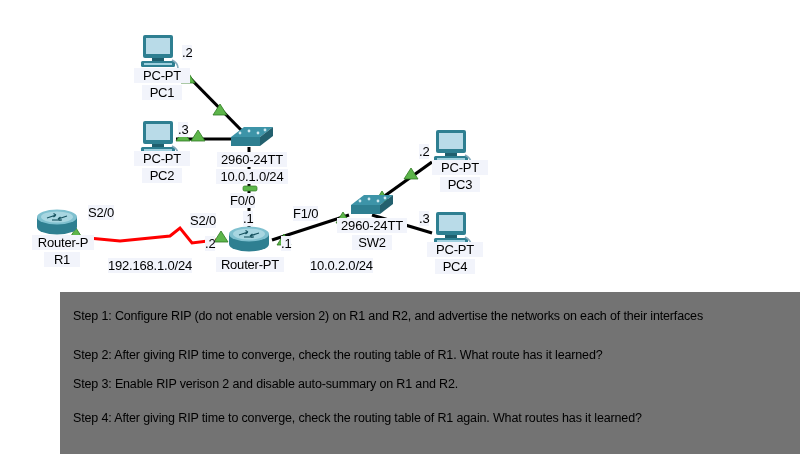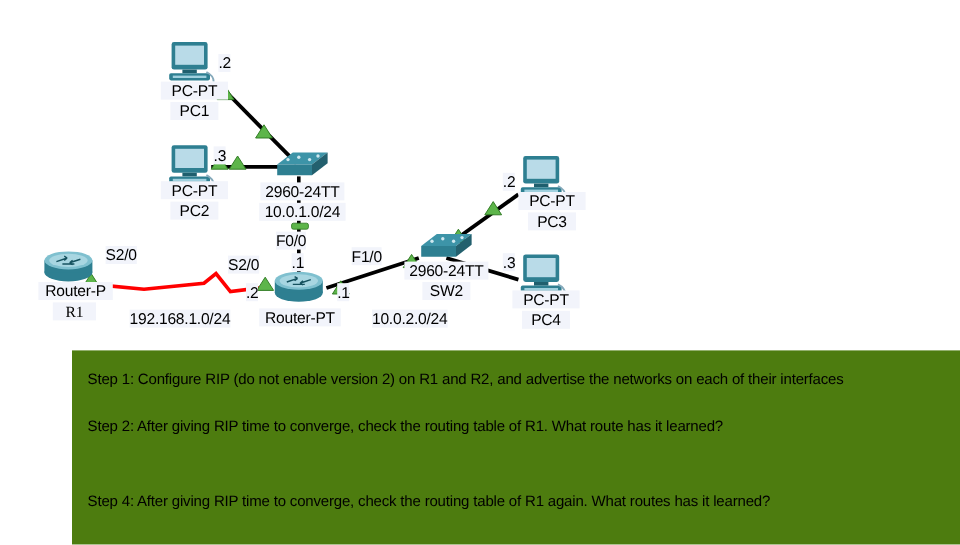--- a/index.html
+++ b/index.html
@@ -69,21 +69,21 @@
     font-size: 13px;
   }
 
   
   #instructions {
     position: absolute;
     left: 60px;
     top: 292px;
     width: 740px;
     height: 162px;
-    background: #4d7c0f;
+    background: #737373;
   }
   .step {
     position: absolute;
     left: 13px;
     font-family: "Liberation Sans", sans-serif;
     font-size: 12.5px;
     color: #000000;
     white-space: nowrap;
     letter-spacing: -0.15px;
   }
@@ -188,21 +188,21 @@
         <ellipse cx="23" cy="10" rx="20" ry="7.5" fill="#7fc0cf"></ellipse>
         <ellipse cx="23" cy="10" rx="16" ry="5.5" fill="#a8d6e1"></ellipse>
         <path d="M13 11 l9 -3 m0 0 l-2.5 -1.5 m2.5 1.5 l-2.5 2" stroke="#16525f" stroke-width="1.2" fill="none"></path>
         <path d="M33 9 l-9 3 m0 0 l2.5 1.5 m-2.5 -1.5 l2.5 -2" stroke="#16525f" stroke-width="1.2" fill="none"></path>
         <path d="M18 13 l10 0" stroke="#16525f" stroke-width="1.1" fill="none"></path>
       </svg>
     </div>
     <div class="lbl iface" style="left:88px; top:205px;">S2/0</div>
     <div class="lbl octet" style="left:74px; top:235px;">.1</div>
     <div class="lbl dev-name" style="left:32px; top:235px; width:62px;">Router-P</div>
-    <div class="lbl dev-name" style="left:44px; top:252px; width:36px;font-family:Liberation Serif, serif;">R1</div>
+    <div class="lbl dev-name" style="left:44px; top:252px; width:36px;">R1</div>
 
     <div class="lbl netaddr" style="left:108px; top:258px;">192.168.1.0/24</div>
 
     <div class="node" style="left:226px; top:224px;">
       <svg class="dev-icon" width="48" height="32" viewBox="0 0 48 32">
         <ellipse cx="23" cy="20" rx="20" ry="7.5" fill="#2e7f91"></ellipse>
         <rect x="3" y="10" width="40" height="10" fill="#2e7f91"></rect>
         <ellipse cx="23" cy="10" rx="20" ry="7.5" fill="#7fc0cf"></ellipse>
         <ellipse cx="23" cy="10" rx="16" ry="5.5" fill="#a8d6e1"></ellipse>
         <path d="M13 11 l9 -3 m0 0 l-2.5 -1.5 m2.5 1.5 l-2.5 2" stroke="#16525f" stroke-width="1.2" fill="none"></path>
@@ -259,16 +259,17 @@
     </div>
     <div class="lbl octet" style="left:419px; top:211px;">.3</div>
     <div class="lbl dev-name" style="left:427px; top:242px; width:56px;">PC-PT</div>
     <div class="lbl dev-name" style="left:435px; top:259px; width:40px;">PC4</div>
 
   </div>
 
   <div id="instructions">
     <div class="step s1">Step 1: Configure RIP (do not enable version 2) on R1 and R2, and advertise the networks on each of their interfaces</div>
     <div class="step s2">Step 2: After giving RIP time to converge, check the routing table of R1.  What route has it learned?</div>
+    <div class="step s3">Step 3: Enable RIP verison 2 and disable auto-summary on R1 and R2.</div>
     <div class="step s4">Step 4: After giving RIP time to converge, check the routing table of R1 again.  What routes has it learned?</div>
   </div>
 
 </div>
 
 </body></html>

